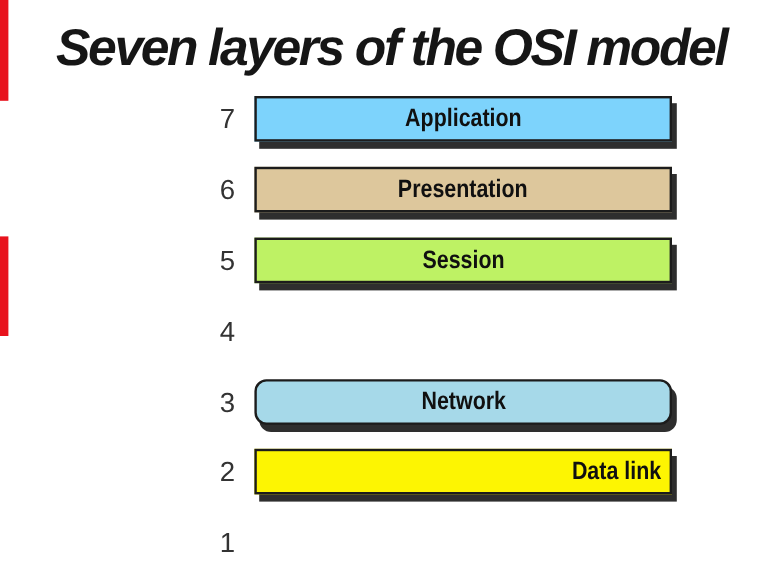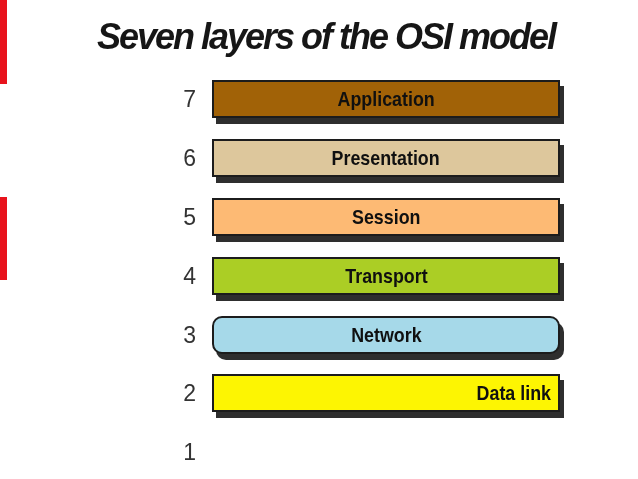--- a/index.html
+++ b/index.html
@@ -14,21 +14,21 @@
     position:absolute;
     left:0;width:7px;
   }
   .accent-bar.bar-0{top:0;height:84px;}
   .accent-bar.bar-1{top:197px;height:83px;}
   .title{
     position:absolute;
     top:16px;left:30px;right:16px;
     margin:0;
     text-align:center;
-    font-size:36px;
+    font-size:43px;
     font-weight:bold;
     font-style:italic;
     letter-spacing:-2px;
     color:#161616;
     white-space:nowrap;
   }
   .row{
     position:absolute;
     left:0;width:100%;
     height:38px;
@@ -67,44 +67,41 @@
 
 <div class="stage">
 
   <div class="accent-bar bar-0" style="background: rgb(232, 19, 29);"></div>
   <div class="accent-bar bar-1" style="background: rgb(232, 19, 29);"></div>
 
   <h1 class="title" style="color: rgb(22, 22, 22);">Seven layers of the OSI model</h1>
 
   <div class="row" style="top:80px">
     <span class="num">7</span>
-    <div class="box" style="background: #a16207;">
+    <div class="box" style="background: #7dd3fc;">
       <span class="label">Application</span>
     </div>
   </div>
 
   <div class="row" style="top:139px">
     <span class="num">6</span>
     <div class="box" style="background: rgb(221, 199, 156);">
       <span class="label">Presentation</span>
     </div>
   </div>
 
   <div class="row" style="top:198px">
     <span class="num">5</span>
-    <div class="box" style="background: #fdba74;">
+    <div class="box" style="background: #bef264;">
       <span class="label">Session</span>
     </div>
   </div>
 
   <div class="row" style="top:257px">
     <span class="num">4</span>
-    <div class="box" style="background: rgb(171, 206, 37);">
-      <span class="label">Transport</span>
-    </div>
   </div>
 
   <div class="row" style="top:316px">
     <span class="num">3</span>
     <div class="box" style="background: rgb(166, 217, 233); border-radius: 10px;">
       <span class="label">Network</span>
     </div>
   </div>
 
   <div class="row" style="top:374px">

